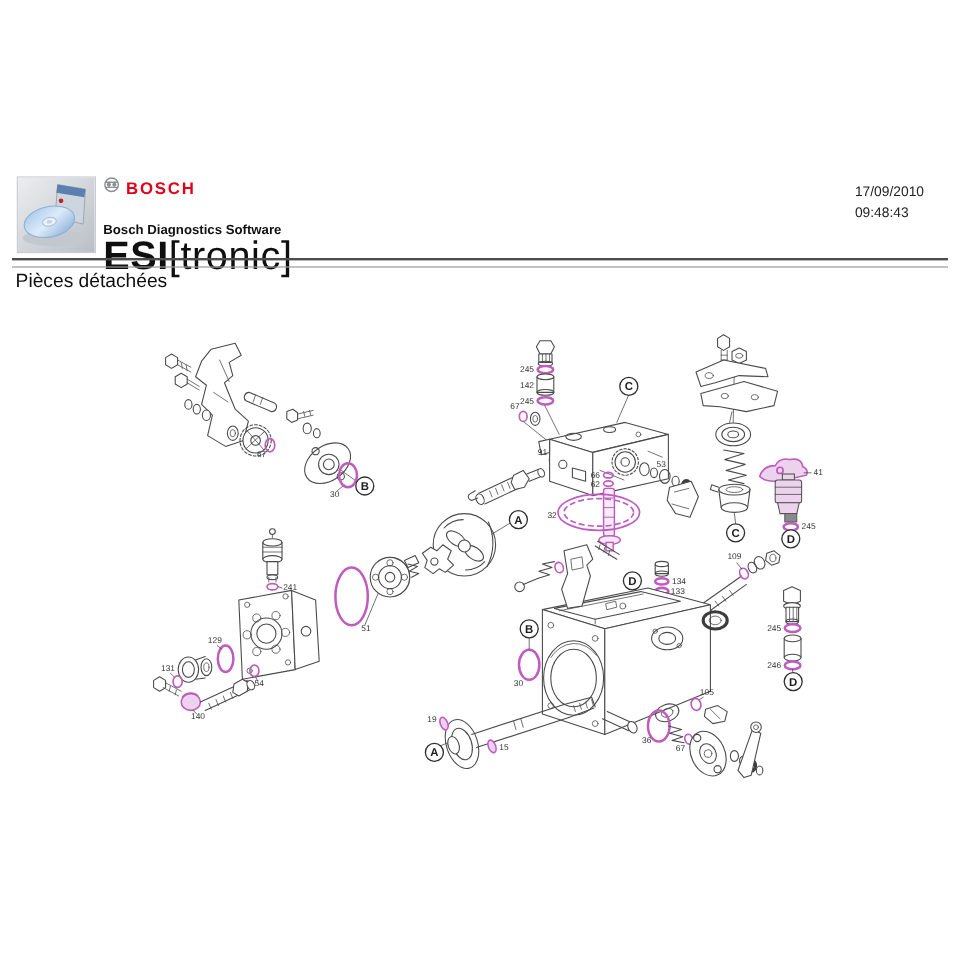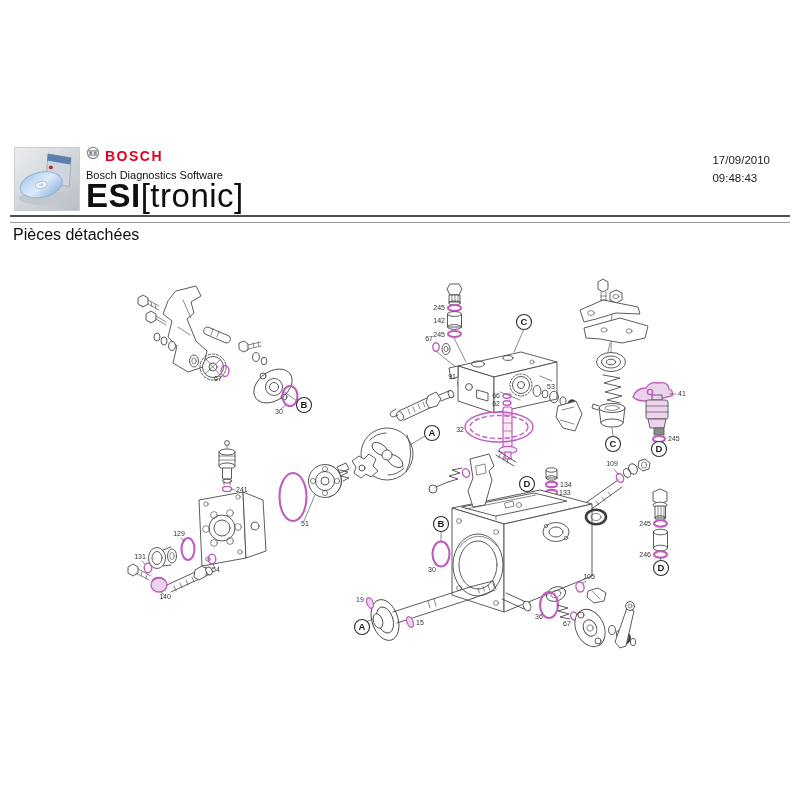--- a/index.html
+++ b/index.html
@@ -9,23 +9,23 @@
     --bosch-red:#e2001a;
   }
   *{box-sizing:border-box}
   body{margin:0;background:#fff}
   .page{position:relative;width:800px;height:800px;background:#ffffff;
         font-family:"Liberation Sans",sans-serif;overflow:hidden}
 
   
   .photo{position:absolute;left:14px;top:147px;width:66px;height:64px;border:1px solid #c9ced3}
   .brand{position:absolute;left:86px;top:149px}
-  .bosch-row{display:flex;align-items:flex-end;gap:5px;height:15px}
+  .bosch-row{display:flex;align-items:center;gap:5px;height:15px}
   .bosch-word{color:var(--bosch-red);font-weight:bold;font-size:14px;letter-spacing:1.5px}
-  .tagline{font-size:11px;font-weight:normal;color:#111;margin-top:5px}
+  .tagline{font-size:11px;font-weight:bold;color:#111;margin-top:22px}
   .product{font-size:33px;color:#0f0f0f;margin-top:1px;letter-spacing:.5px;line-height:28px}
   .product .esi{font-weight:bold}
   .product .tronic{font-weight:400}
   .datetime{position:absolute;right:30px;top:151px;font-size:11.5px;color:#222;line-height:18px}
   .rule1{position:absolute;left:10px;right:10px;top:215px;height:2px;background:#4d4d4d}
   .rule2{position:absolute;left:10px;right:10px;top:222px;height:1px;background:#9a9a9a}
   .title{position:absolute;left:13px;top:226px;margin:0;font-size:16px;font-weight:normal;color:#0f0f0f}
 
   
   svg.diagram{position:absolute;left:0;top:0;width:800px;height:800px}

